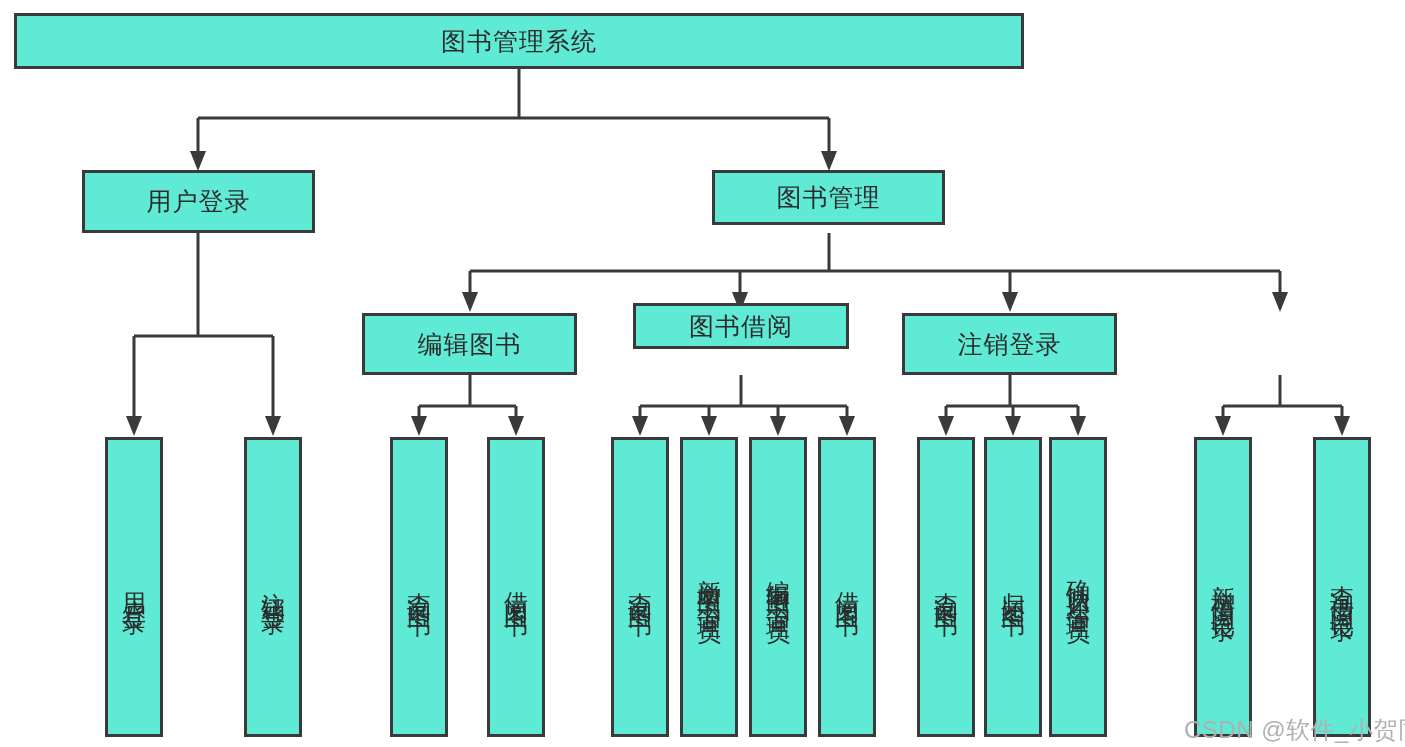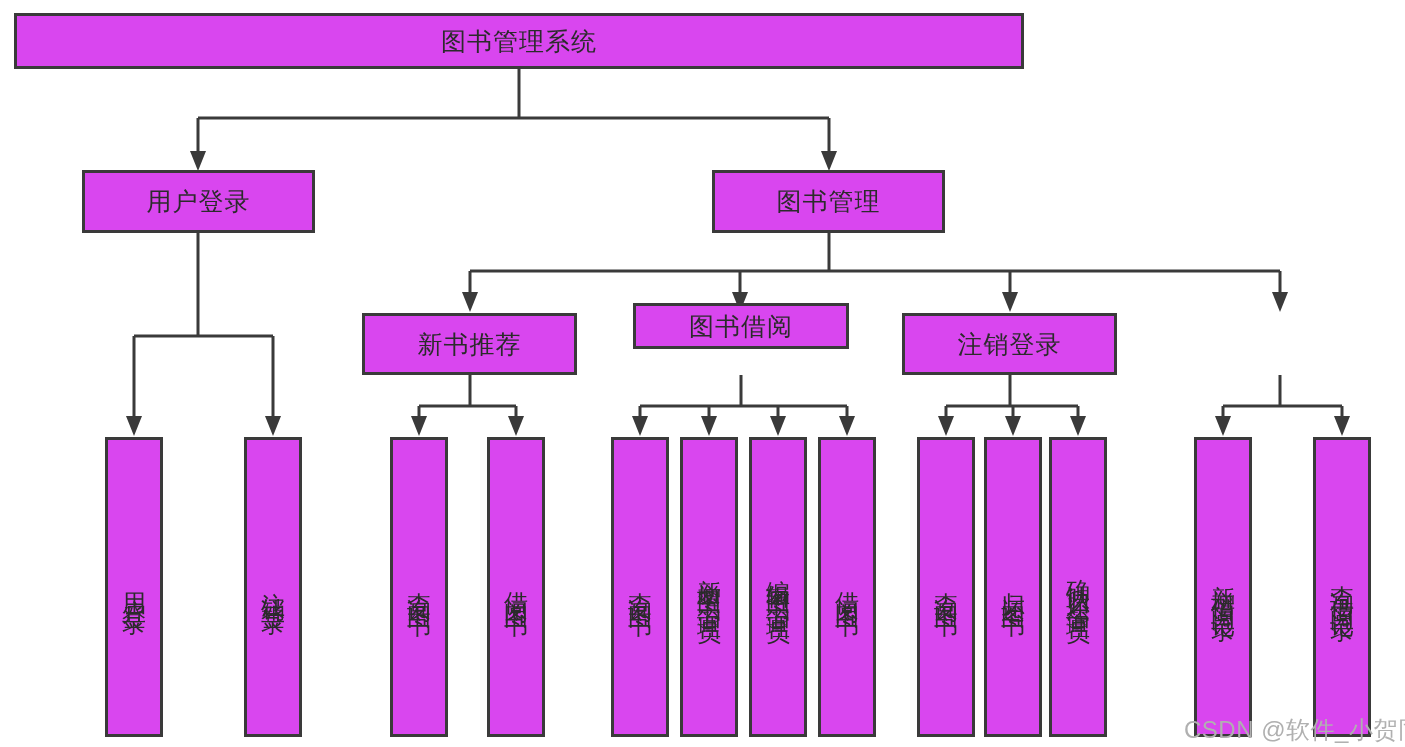--- a/index.html
+++ b/index.html
@@ -9,21 +9,21 @@
     font-family:"Liberation Sans","DejaVu Sans",sans-serif;
     color:var(--text,#2b2b2b);
   }
   .canvas{position:absolute;left:0;top:0;width:1405px;height:747px;}
   svg.connectors{position:absolute;left:0;top:0;width:1405px;height:747px;color:var(--line,#3a3a3a);}
   svg.connectors path{stroke:currentColor;stroke-width:3;fill:none;}
   svg.connectors polygon{fill:currentColor;stroke:none;}
   .box{
     position:absolute;box-sizing:border-box;
     border:3px solid var(--box-border,#3a3a3a);
-    background:#d946ef;
+    background:#5eead4;
     display:flex;align-items:center;justify-content:center;
     z-index:2;
   }
   .hbox span{
     font-size:25px;letter-spacing:1px;line-height:1;
     color:var(--text,#2b2b2b);white-space:nowrap;
   }
   .vbox span{
     writing-mode:vertical-rl;text-orientation:mixed;
     font-size:24px;letter-spacing:7px;line-height:1;
@@ -77,26 +77,26 @@
     <polygon points="1334,416 1350,416 1342,436"></polygon>
   </svg>
 
   <div class="box hbox" style="left:14px;top:13px;width:1010px;height:56px">
     <span>图书管理系统</span>
   </div>
 
   <div class="box hbox" style="left:82px;top:170px;width:233px;height:63px">
     <span>用户登录</span>
   </div>
-  <div class="box hbox" style="left:712px;top:170px;width:233px;height:63px">
+  <div class="box hbox" style="left:712px;top:170px;width:233px;height:55px">
     <span>图书管理</span>
   </div>
 
   <div class="box hbox" style="left:362px;top:313px;width:215px;height:62px">
-    <span>新书推荐</span>
+    <span>编辑图书</span>
   </div>
   <div class="box hbox" style="left:633px;top:303px;width:216px;height:46px">
     <span>图书借阅</span>
   </div>
   <div class="box hbox" style="left:902px;top:313px;width:215px;height:62px">
     <span>注销登录</span>
   </div>
 
   <div class="box vbox" style="left:105px;top:437px;width:58px;height:300px">
     <span>用户登录</span>

